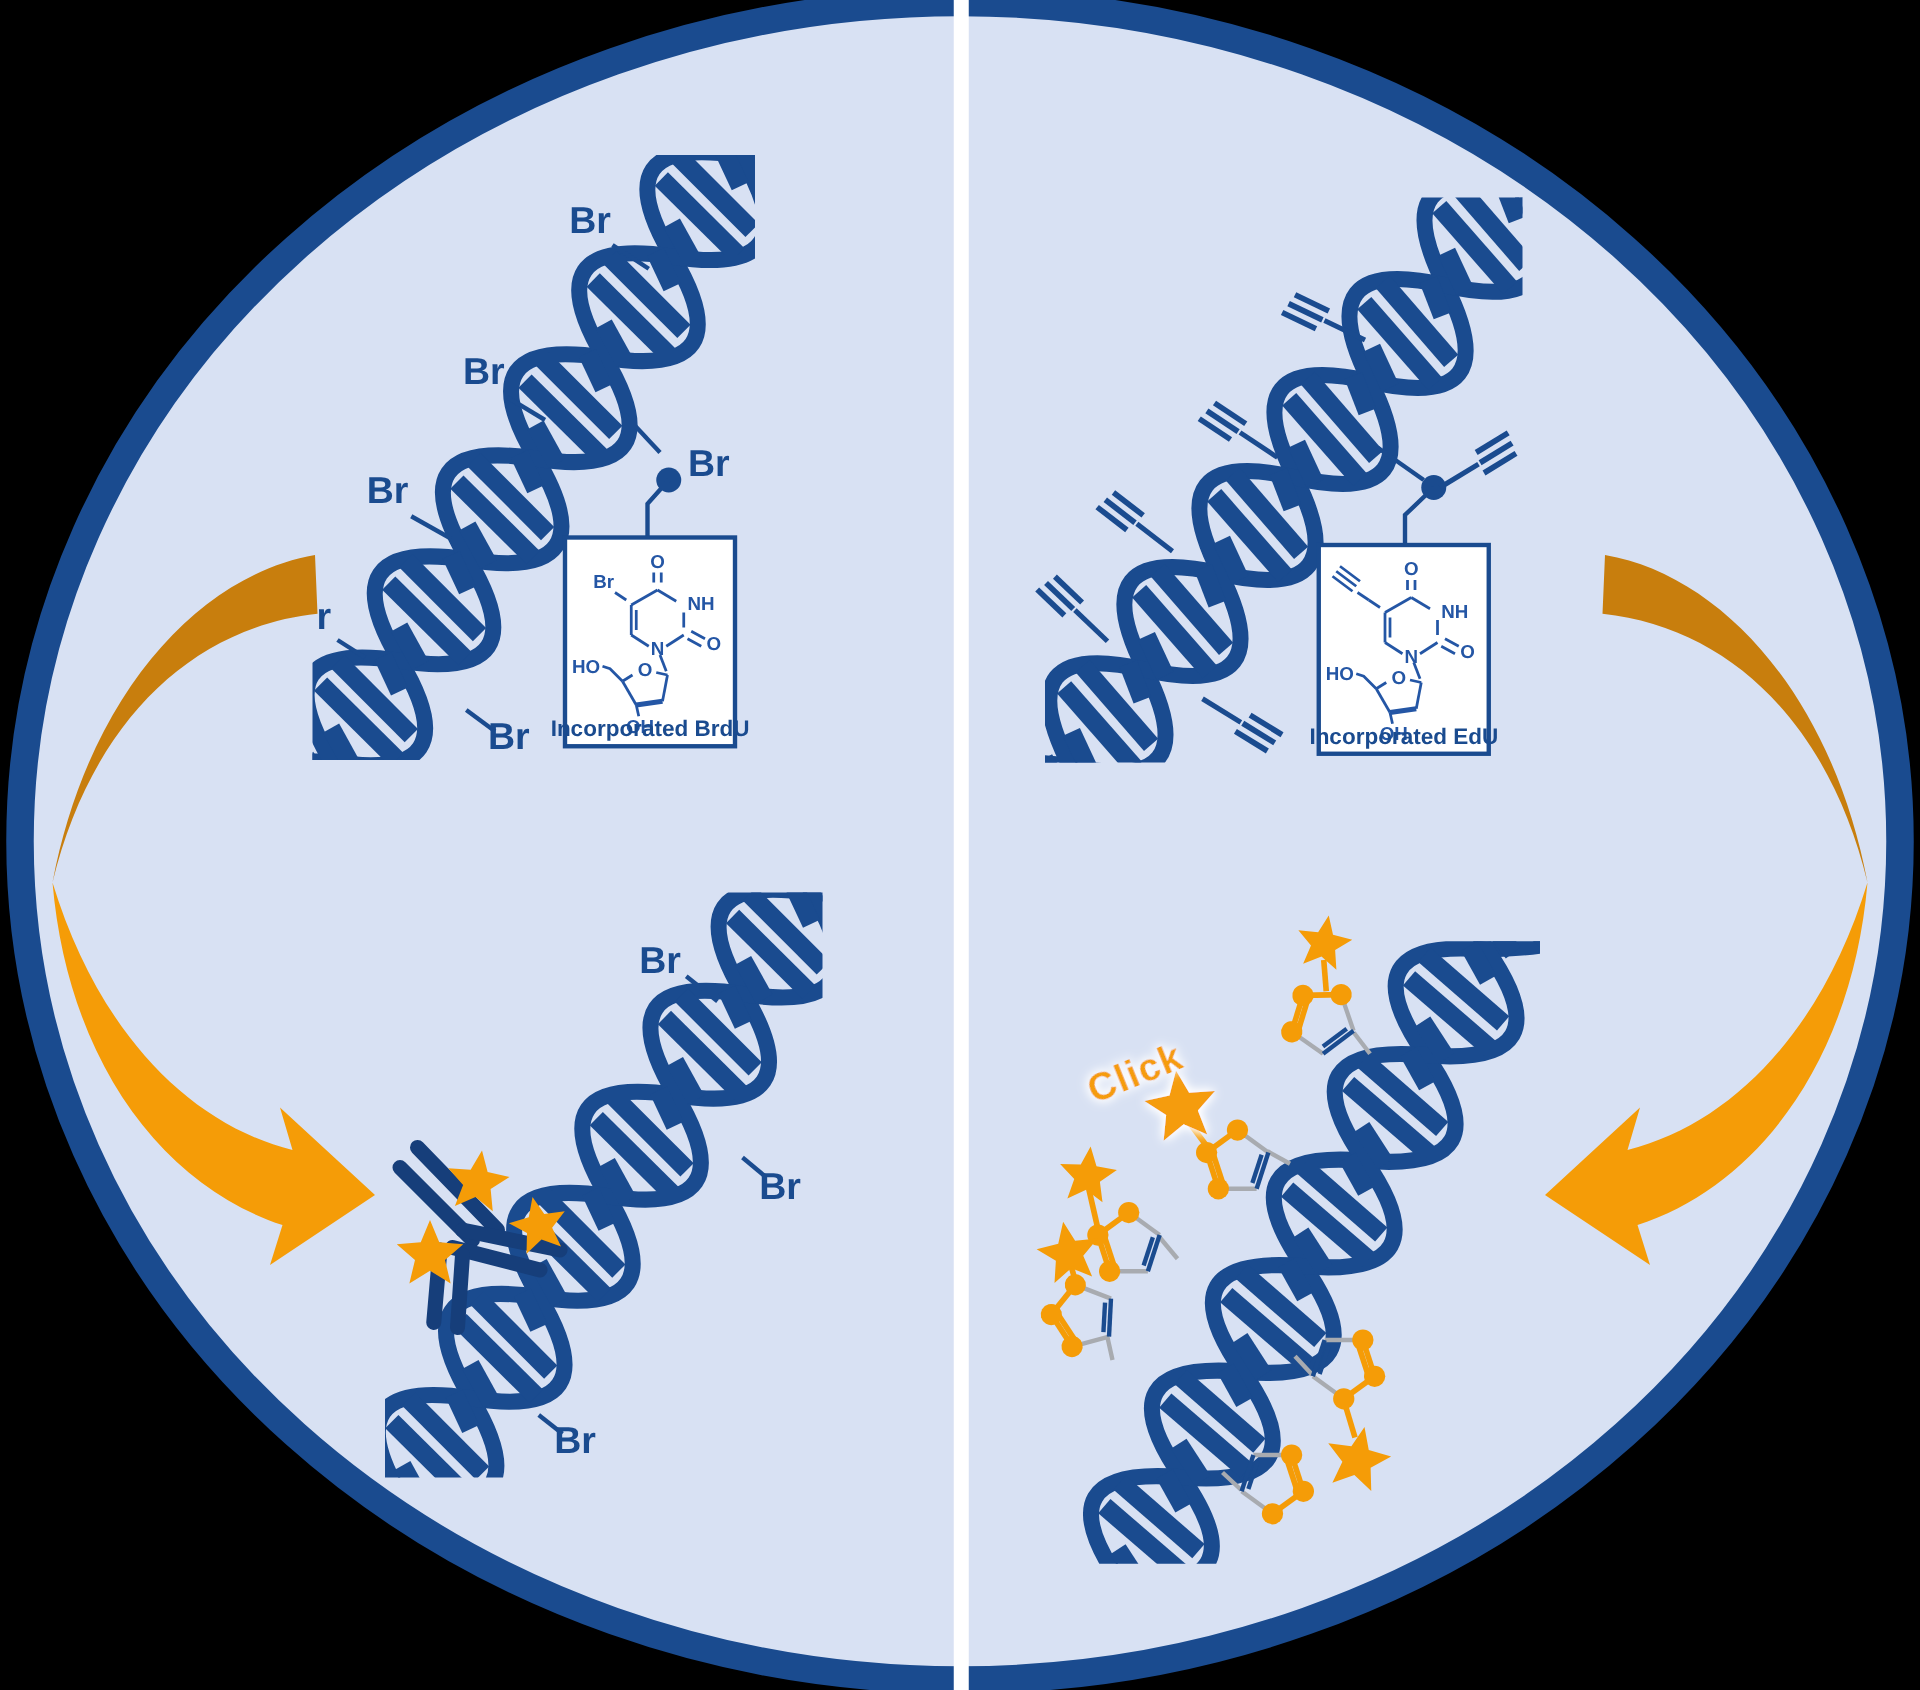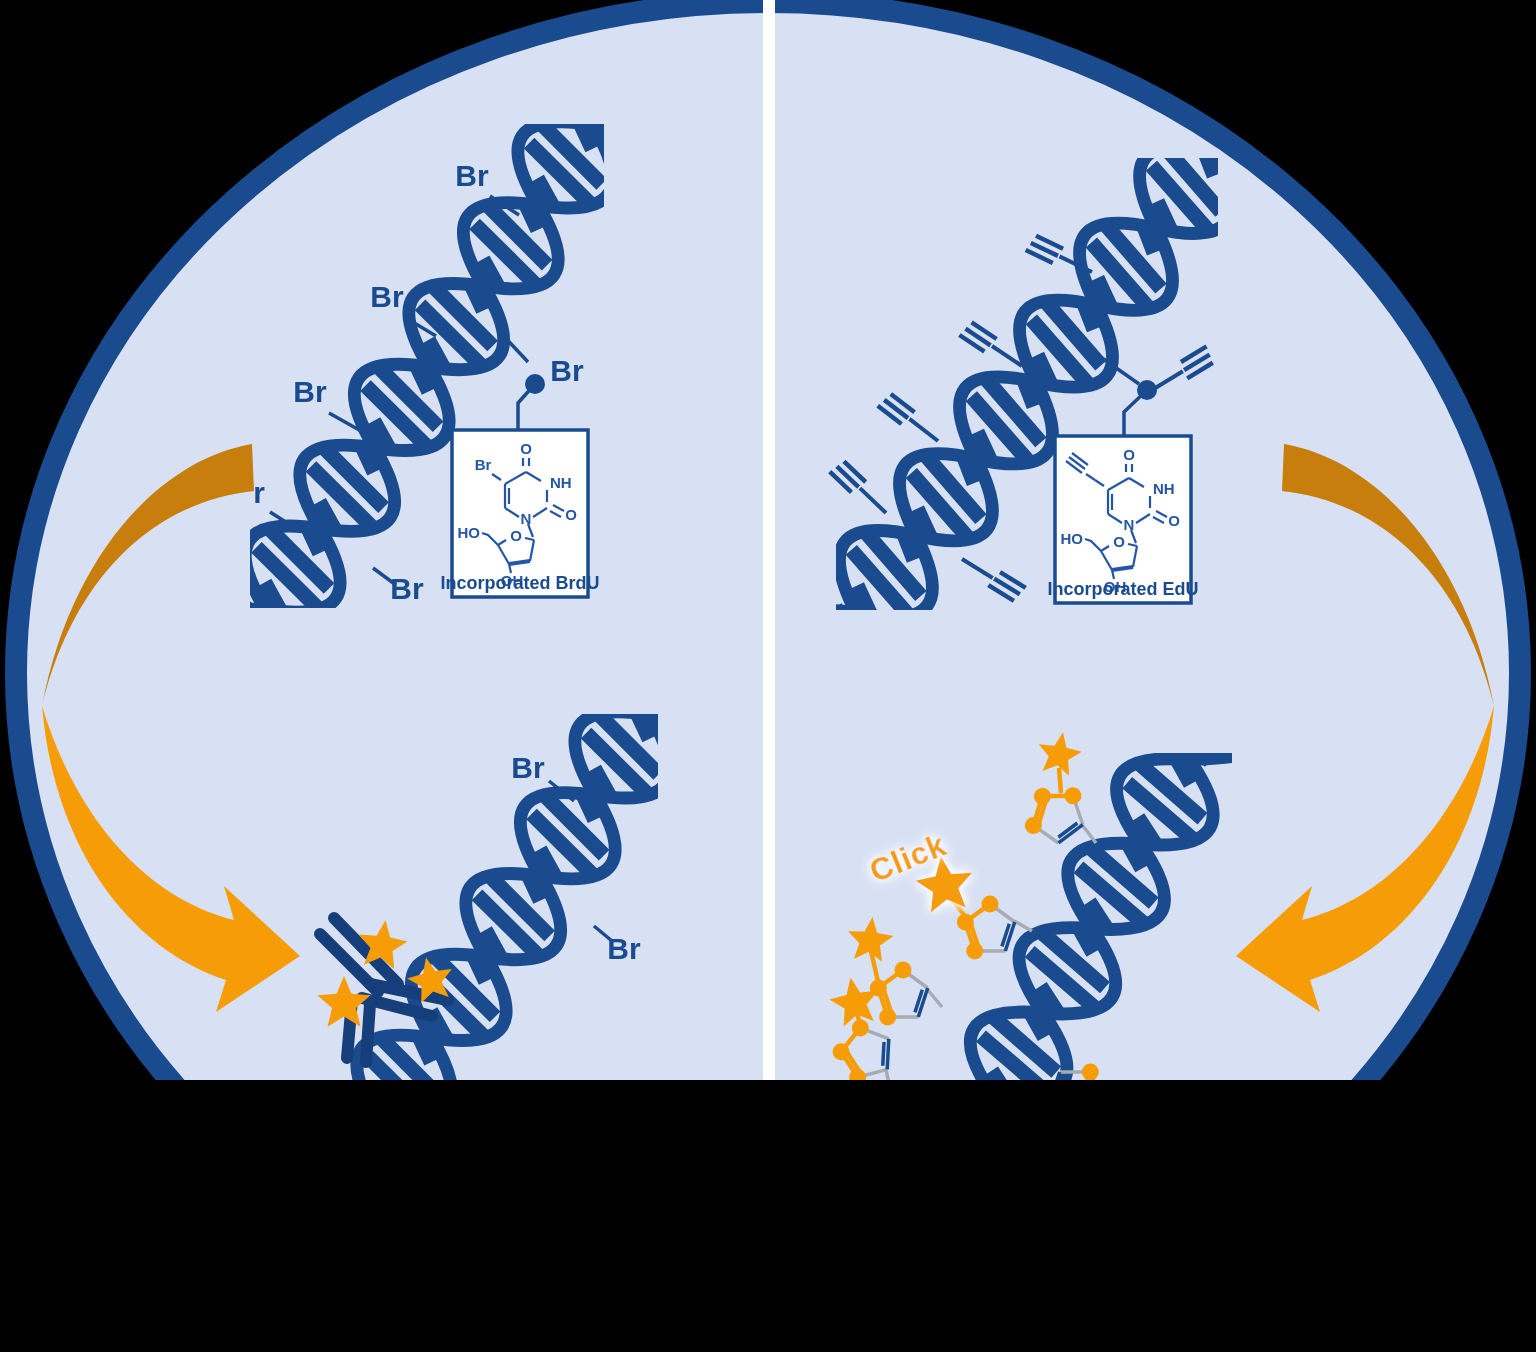--- a/index.html
+++ b/index.html
@@ -1,20 +1,20 @@
 <!DOCTYPE html>
 <html style="--navy: #1a4b8f; --navy_dark: #163e7a; --chem: #2456a5; --bg_cell: #d8e1f3; --orange: #f59c07; --orange_dark: #c87e0d; --gray: #a8abb0; --white: #ffffff; --page_bg: #000000;"><head>
 <meta charset="utf-8">
 <style>
   :root{
     --navy:#1a4b8f; --navy_dark:#163e7a; --chem:#2456a5; --bg_cell:#d8e1f3;
     --orange:#f59c07; --orange_dark:#c87e0d; --gray:#a8abb0; --white:#ffffff; --page_bg:#000000;
   }
   html,body{margin:0;padding:0;background:var(--page_bg);}
-  .stage{width:1536px;height:1080px;position:relative;}
+  .stage{width:1536px;height:1352px;position:relative;}
   svg{display:block;}
   text{font-family:"Liberation Sans","DejaVu Sans",sans-serif;}
   .lbl{font-weight:bold;font-size:30px;fill:var(--navy);}
   .atom{font-weight:bold;font-size:15px;fill:var(--chem);}
   .cap{font-weight:bold;font-size:18px;fill:var(--navy);}
   .click{font-weight:bold;font-size:31px;fill:var(--orange);letter-spacing:1px;}
   .tick{stroke:var(--navy);stroke-width:3.5;fill:none;}
   .bond{stroke:var(--chem);stroke-width:2.2;fill:none;}
   .bondbold{stroke:var(--chem);stroke-width:4;fill:none;}
   .graybond{stroke:var(--gray);stroke-width:3.5;fill:none;}

